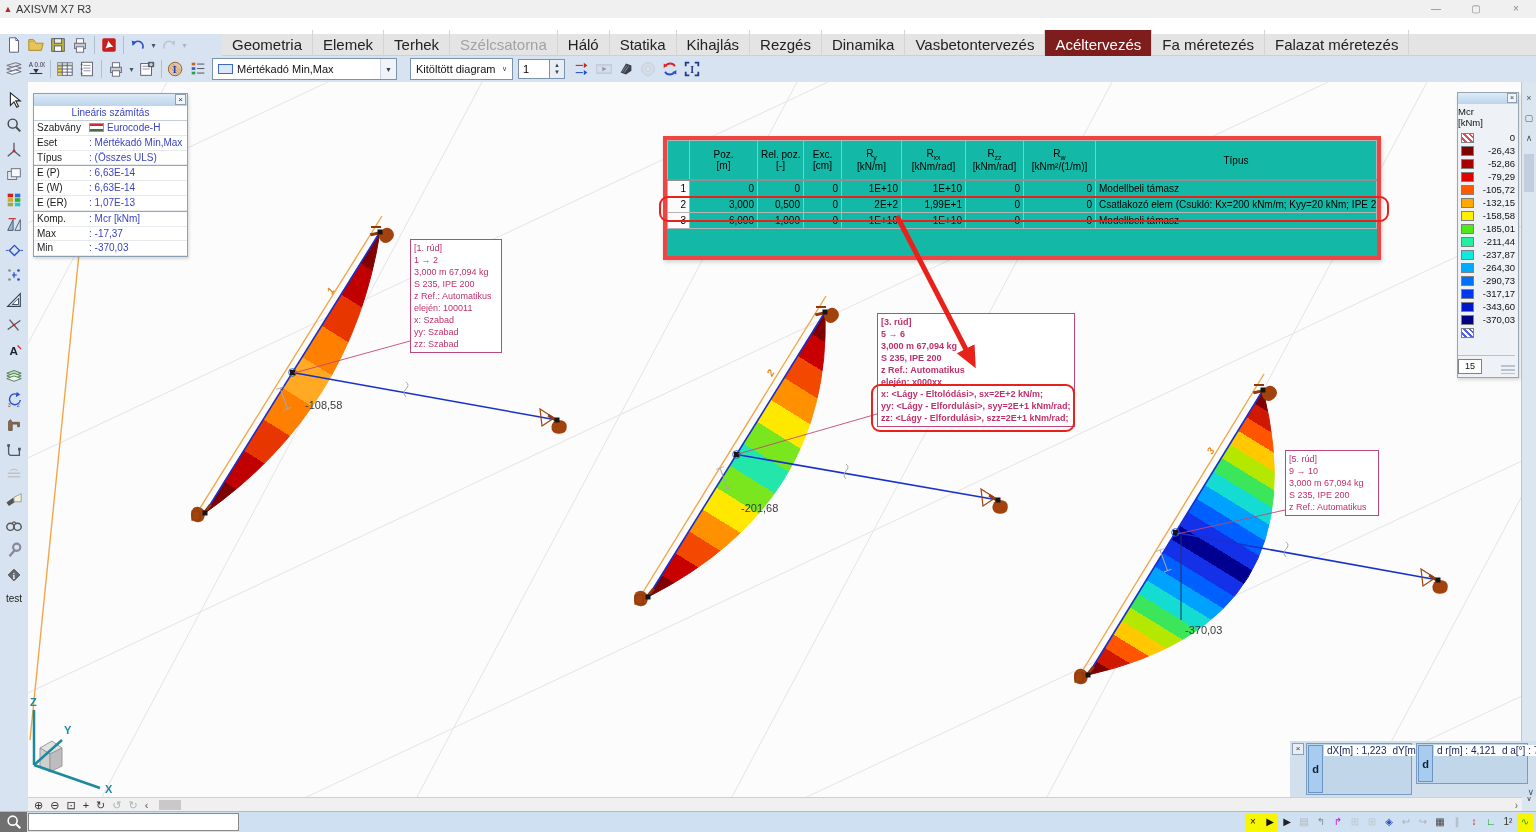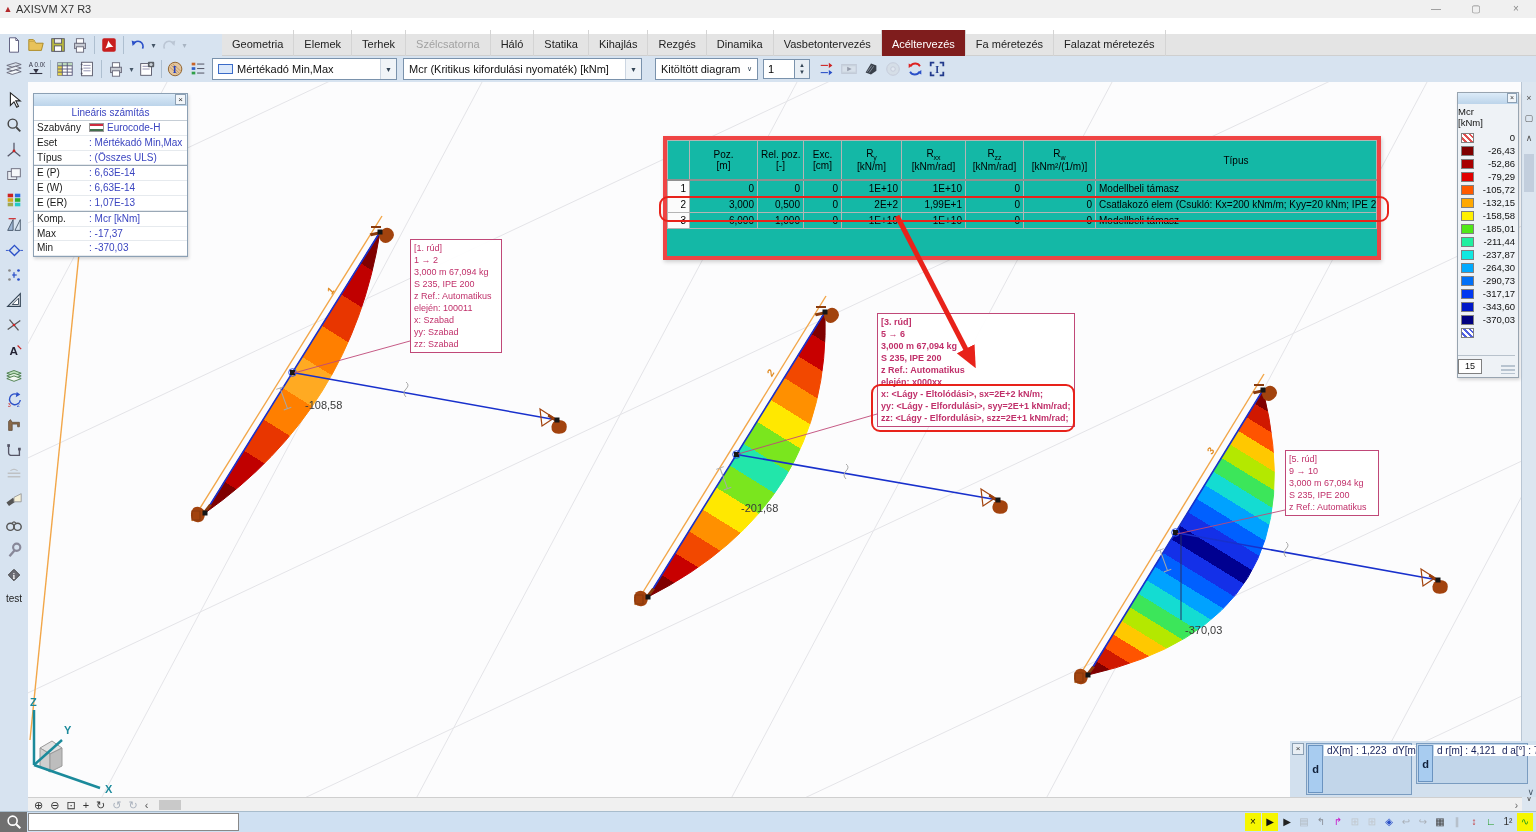--- a/index.html
+++ b/index.html
@@ -9,21 +9,21 @@
   #titlebar{position:absolute;left:0;top:0;width:100%;height:18px;background:#f0f0f0;display:flex;align-items:center;font-size:11px;color:#333}
   #titlebar .logo{width:16px;text-align:center;font-size:9px;color:#b3282a}
   .winbtns{margin-left:auto;display:flex}
   .wbtn{width:40px;text-align:center;color:#888;font-size:10px;line-height:18px}
   #menubar{position:absolute;left:0;top:18px;width:100%;height:16px;background:#f4f4f4;display:flex;font-size:11px;color:#222;border-bottom:1px solid #e2e2e2}
   .mitem{padding:1px 7px 0 7px}
   
   #row1{position:absolute;left:0;top:34px;width:100%;height:22px;background:#d7e3f0;display:flex}
   #row1 .cluster{display:flex;align-items:center;padding-left:3px;width:219px}
   #tabstrip{flex:1;background:#e4e4e4;display:flex;align-items:center;border-bottom:1px solid #cfcfcf}
-  .tab{height:21px;line-height:21px;padding:4px 10px;font-size:11px;color:#222;border-right:1px solid #d4d4d4;white-space:nowrap}
+  .tab{height:21px;line-height:21px;padding:4px 10px;font-size:15px;color:#222;border-right:1px solid #d4d4d4;white-space:nowrap}
   .tab.active{background:#9c4a59;color:#fff}
   .tab.disabled{color:#a2a2a2}
   #row2{position:absolute;left:0;top:56px;width:100%;height:26px;background:#d7e3f0;display:flex;align-items:center;padding-left:3px}
   .tbtn{width:22px;height:22px;display:flex;align-items:center;justify-content:center;flex:none}
   .tbtn.dis{opacity:.45}
   .icn{width:18px;height:18px;display:block}
   .sep{width:1px;height:18px;background:#aebfd0;margin:0 3px;flex:none}
   .chev{font-size:8px;color:#456;width:9px;text-align:center;flex:none}
   .chev.dis{color:#a8b4c2}
   .combo{height:20px;background:#fff;border:1px solid #7a92ac;display:flex;align-items:center;font-size:11px;color:#111;position:relative;padding-left:5px;margin:0 3px;flex:none;white-space:nowrap}
@@ -256,24 +256,20 @@
             <rect x="3" y="13" width="4" height="3" fill="#30a048"></rect>
             <line x1="9" y1="4.5" x2="17" y2="4.5" stroke="#445"></line>
             <line x1="9" y1="9.5" x2="17" y2="9.5" stroke="#445"></line>
             <line x1="9" y1="14.5" x2="17" y2="14.5" stroke="#445"></line>
           </svg>
         </span>
       </span>
     <span class="combo" style="width:178px">
       <span class="cicon"></span>
       <span>Mértékadó Min,Max</span>
-      <span class="arr">▼</span>
-    </span>
-    <span class="combo" style="width:232px">
-      <span>Mcr (Kritikus kifordulási nyomaték) [kNm]</span>
       <span class="arr">▼</span>
     </span>
     <span class="combo" style="width:96px;margin-left:10px">
       <span>Kitöltött diagram</span>
       <span class="arr" style="background:none;border:none">∨</span>
     </span>
     <span class="spin">
       <span class="val">1</span>
       <span class="arrs">
           <span>▲</span>

